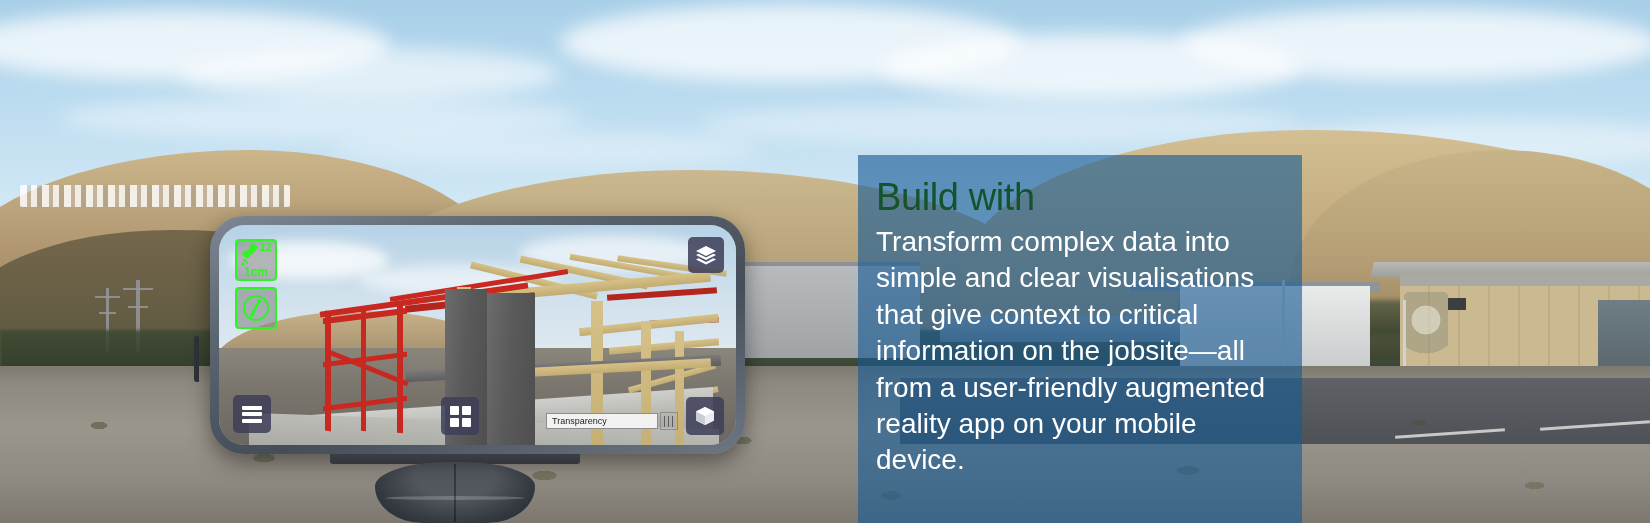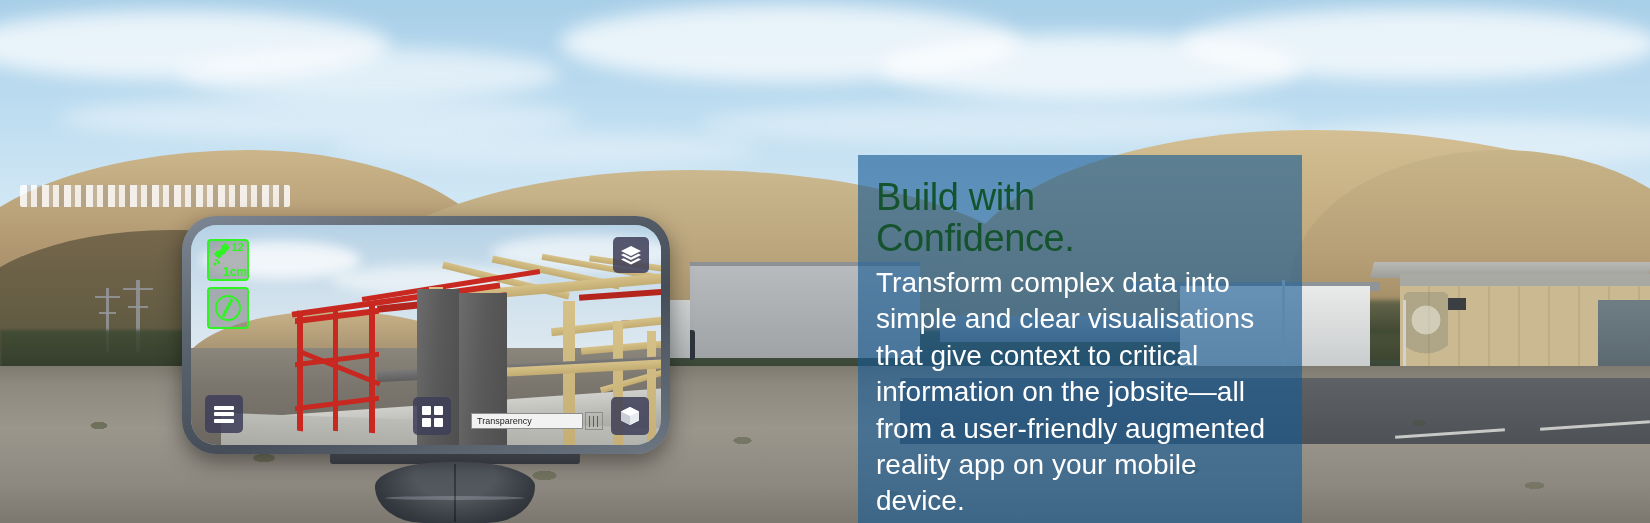--- a/index.html
+++ b/index.html
@@ -264,22 +264,22 @@
     background:rgba(190,196,205,.3);
     border-radius:50%;
   }
   .tripod-seam {
     position:absolute; left:454px; top:464px; width:2px; height:58px;
     background:rgba(0,0,0,.35);
   }
 
   
   .phone {
-    position:absolute; left:182px; top:216px;
-    width:488px; height:238px;
+    position:absolute; left:210px; top:216px;
+    width:535px; height:238px;
     background:linear-gradient(160deg,#7e8794 0%,#5c6670 28%,#454e58 60%,#6d7783 100%);
     border-radius:34px;
     box-shadow:0 8px 22px rgba(0,0,0,.42);
     padding:9px;
   }
   .phone-screen {
     position:relative; width:100%; height:100%;
     border-radius:26px; overflow:hidden;
     background:#9fb9cd;
   }
@@ -383,21 +383,21 @@
     border:2px solid #2ef522;
     border-radius:4px;
   }
   .hud-gnss svg { position:absolute; left:3px; top:2px; }
   .hud-gnss .sat-count {
     position:absolute; right:3px; top:0px;
     color:#2ef522; font-size:11px; font-weight:700; line-height:12px;
   }
   .hud-gnss .sat-acc {
     position:absolute; left:0; right:0; bottom:0px;
-    text-align:right;
+    text-align:center;
     color:#2ef522; font-size:12px; font-weight:700; line-height:13px;
   }
   .hud-compass {
     position:absolute; left:16px; top:62px;
     width:42px; height:42px;
     background:rgba(128,128,128,.55);
     border:2px solid #2ef522;
     border-radius:4px;
   }
   .hud-compass .circ {
@@ -654,18 +654,17 @@
         </svg>
       </div>
 
     </div>
   </div>
 
 
   <div class="overlay">
     <h1>
       <span>Build with</span><br>
-      <span>Confidence.</span>
     </h1>
     <p>Transform complex data into simple and clear visualisations that give context to critical information on the jobsite—all from a user-friendly augmented reality app on your mobile device.</p>
   </div>
 
 </div>
 
 </body></html>

